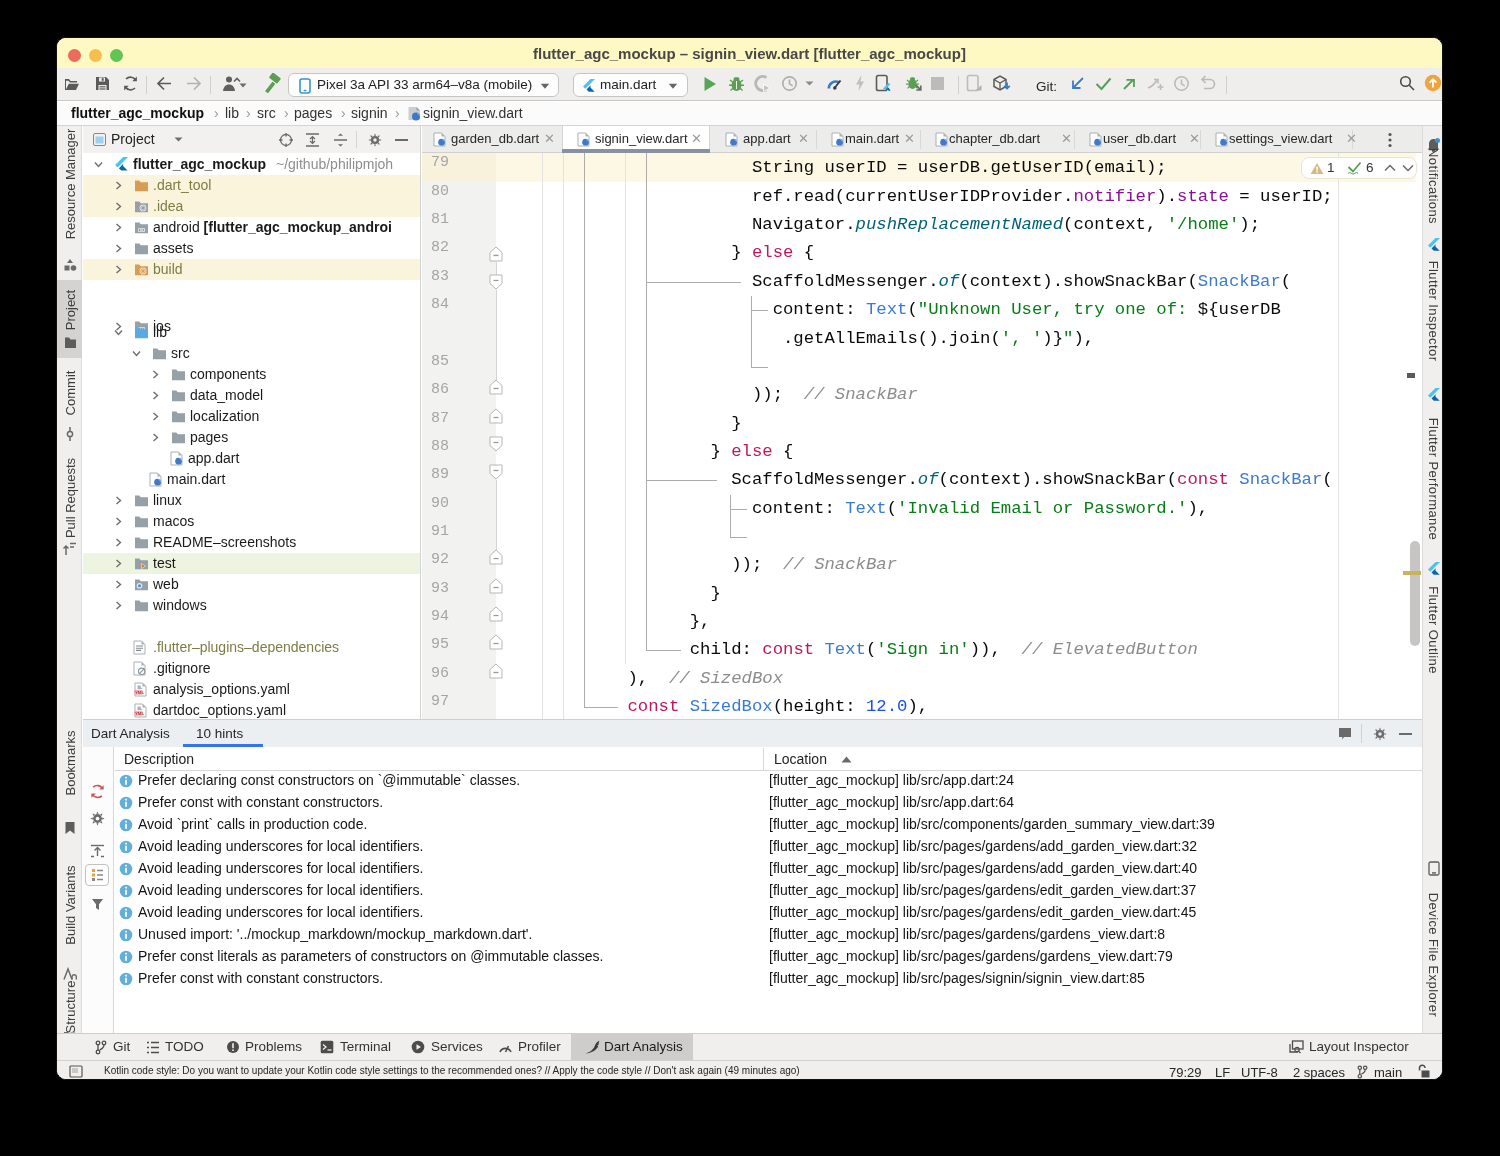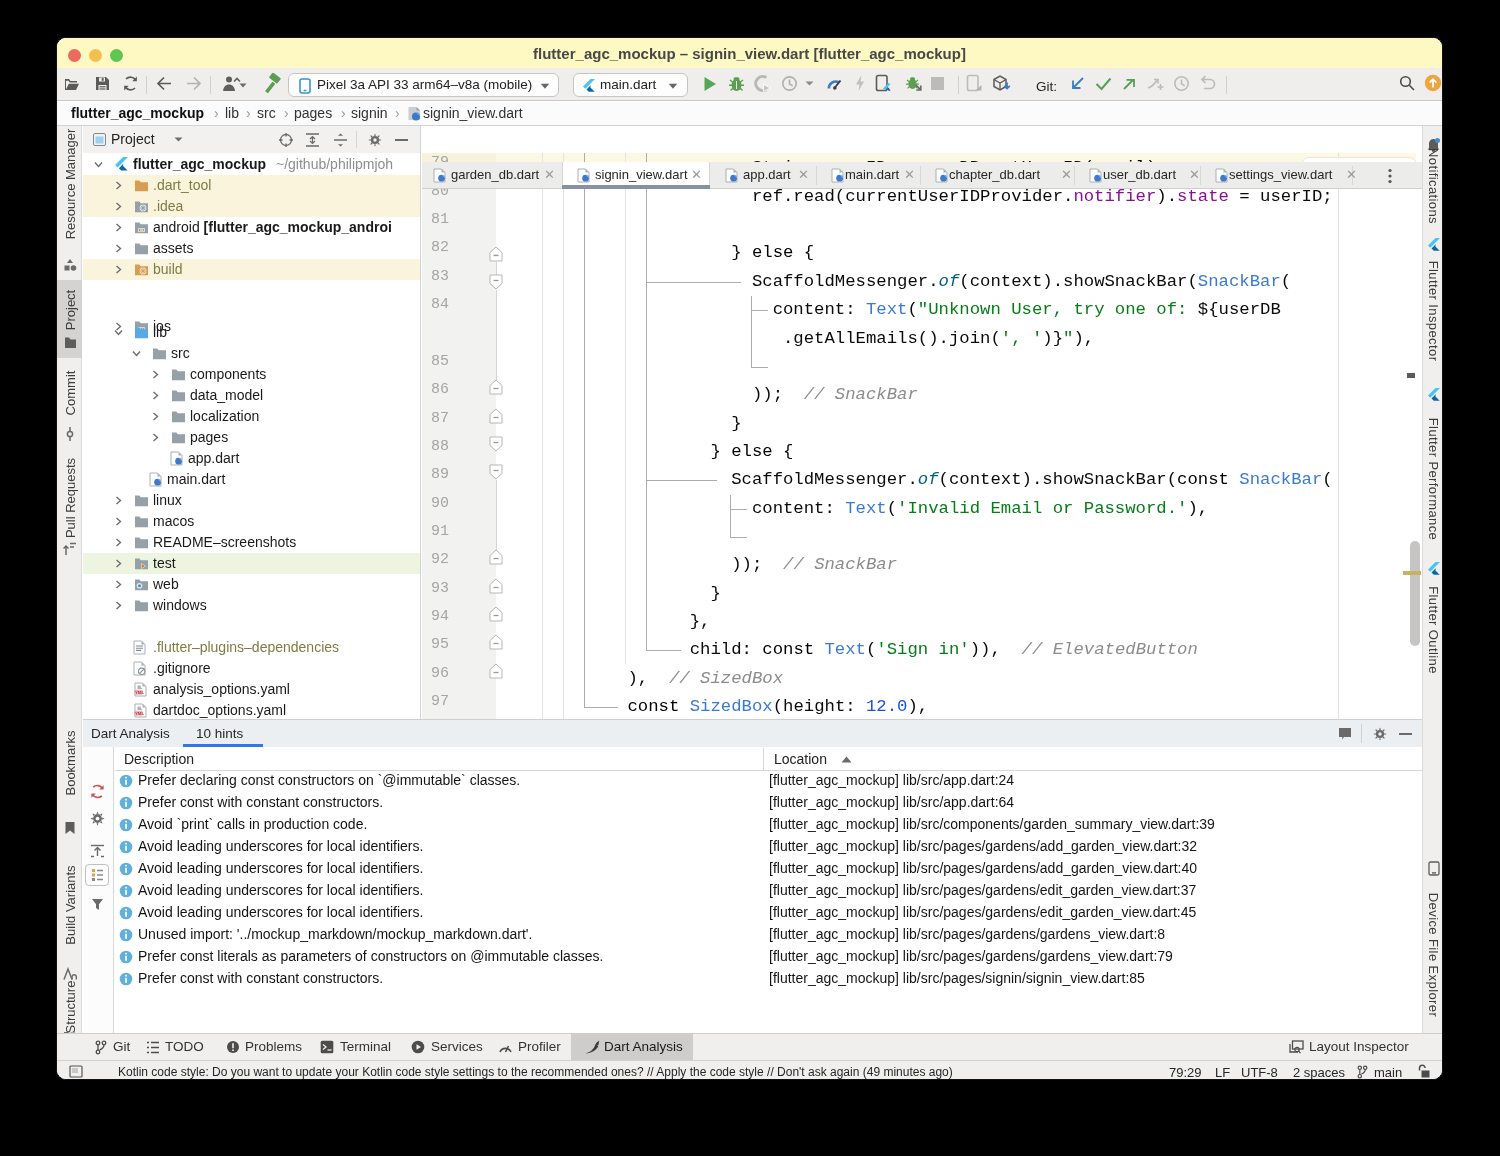--- a/index.html
+++ b/index.html
@@ -25,27 +25,27 @@
 .vlabR { position:absolute; transform:translate(-50%,-50%) rotate(90deg); font-size:13px; letter-spacing:0.4px; color:#3c3c3c; white-space:nowrap; }
 
 #proj { position:absolute; left:26px; top:88px; width:338px; height:907px; background:#fff; border-right:1px solid #d4d4d4; overflow:hidden; }
 #projhead { position:absolute; left:0; top:0; width:100%; height:27px; background:#f2f1f0; font-size:14px; color:#222; }
 .trow { position:absolute; left:0; width:100%; height:21px; font-size:14px; color:#1a1a1a; white-space:nowrap; overflow:hidden; }
 .trow span.lbl { position:absolute; top:2px; }
 .olive { color:#7e7c45; }
 .chev { position:absolute; top:6px; width:9px; height:9px; }
 
 #editor { position:absolute; left:365px; top:88px; width:1000px; height:593px; background:#fff; overflow:hidden; }
-#tabbar { position:absolute; left:0; top:0; width:1000px; height:27px; background:#ececeb; border-bottom:1px solid #d1d0cf;margin-top:36px; }
+#tabbar { position:absolute; left:0; top:0; width:1000px; height:27px; background:#ececeb; border-bottom:1px solid #d1d0cf; }
 .tab { position:absolute; top:0; height:26px; font-size:13px; color:#262626; }
 .tabx { color:#9a9a9a; font-size:13px; }
 #gutter { position:absolute; left:0; top:27px; width:73.5px; height:566px; background:#f2f2f1; }
 .lnum { position:absolute; left:0; width:27px; text-align:right; font-family:"Liberation Mono", monospace; font-size:15px; color:#a5a5a5; }
 .cl { position:absolute; left:81px; height:28.35px; line-height:28.35px; font-family:"Liberation Mono", monospace; font-size:17.3px; color:#0a0a0a; white-space:pre; }
-.kw { color:#000000; }
+.kw { color:#be185d; }
 .cls { color:#3b7ad2; }
 .num { color:#1750eb; }
 .str { color:#067d17; }
 .cmt { color:#8c8c8c; font-style:italic; }
 .mth { color:#00627a; font-style:italic; }
 .fld { color:#871094; }
 .guide { position:absolute; width:1px; background:#e4e3e2; }
 .guided { position:absolute; width:1px; background:#adacab; }
 .stub { position:absolute; height:1px; background:#adacab; }
 
@@ -588,20 +588,21 @@
     <div class="lnum" style="top:396.95px">91</div>
     <div class="lnum" style="top:425.3px">92</div>
     <div class="lnum" style="top:453.65px">93</div>
     <div class="lnum" style="top:482px">94</div>
     <div class="lnum" style="top:510.35px">95</div>
     <div class="lnum" style="top:538.7px">96</div>
     <div class="lnum" style="top:567.05px">97</div>
 
     <div class="cl" style="top:28.4px">                        String userID = userDB.getUserID(email);</div>
     <div class="cl" style="top:56.75px">                        ref.read(currentUserIDProvider.<span class="fld">notifier</span>).<span class="fld">state</span> = userID;</div>
+    <div class="cl" style="top:85.1px">                        Navigator.<span class="mth">pushReplacementNamed</span>(context, <span class="str">'/home'</span>);</div>
     <div class="cl" style="top:113.45px">                      } <span class="kw">else</span> {</div>
     <div class="cl" style="top:141.8px">                        ScaffoldMessenger.<span class="mth">of</span>(context).showSnackBar(<span class="cls">SnackBar</span>(</div>
     <div class="cl" style="top:170.15px">                          content: <span class="cls">Text</span>(<span class="str">"Unknown User, try one of: </span>${userDB</div>
     <div class="cl" style="top:198.5px">                           .getAllEmails().join(<span class="str">', '</span>)}<span class="str">"</span>),</div>
     <div class="cl" style="top:255.2px">                        ));  <span class="cmt">// SnackBar</span></div>
     <div class="cl" style="top:283.55px">                      }</div>
     <div class="cl" style="top:311.9px">                    } <span class="kw">else</span> {</div>
     <div class="cl" style="top:340.25px">                      ScaffoldMessenger.<span class="mth">of</span>(context).showSnackBar(<span class="kw">const</span> <span class="cls">SnackBar</span>(</div>
     <div class="cl" style="top:368.6px">                        content: <span class="cls">Text</span>(<span class="str">'Invalid Email or Password.'</span>),</div>
     <div class="cl" style="top:425.3px">                      ));  <span class="cmt">// SnackBar</span></div>
@@ -953,21 +954,21 @@
         <circle cx="8" cy="9.5" r="2.2" fill="none" stroke="#4c4c4c" stroke-width="1.2"></circle>
         <path d="M9.6 11.1 11.5 13" stroke="#4c4c4c" stroke-width="1.2"></path>
       </svg>
     <span class="brow-item" style="left:1252px">Layout Inspector</span>
   </div>
   <div id="statusrow">
     <svg class="icon" style="left:12px;top:4px" width="14" height="13" viewBox="0 0 14 13">
         <rect x="1" y="1" width="12" height="11" rx="1" fill="none" stroke="#555" stroke-width="1.2"></rect>
         <rect x="3" y="3" width="6" height="5" fill="#c9c8c7"></rect>
       </svg>
-    <span class="brow-item" style="left:61px;top:4px;font-size:12px">Kotlin code style: Do you want to update your Kotlin code style settings to the recommended ones? // Apply the code style // Don't ask again (49 minutes ago)</span>
+    <span class="brow-item" style="left:47px;top:4px;font-size:10px">Kotlin code style: Do you want to update your Kotlin code style settings to the recommended ones? // Apply the code style // Don't ask again (49 minutes ago)</span>
     <span class="brow-item" style="left:1112px;top:4px">79:29</span>
     <span class="brow-item" style="left:1158px;top:4px">LF</span>
     <span class="brow-item" style="left:1184px;top:4px">UTF-8</span>
     <span class="brow-item" style="left:1236px;top:4px">2 spaces</span>
     <svg class="icon" style="left:1300px;top:4px" width="11" height="14" viewBox="0 0 11 14">
         <circle cx="2.8" cy="2.8" r="1.7" fill="none" stroke="#4c4c4c" stroke-width="1.2"></circle>
         <circle cx="8.2" cy="2.8" r="1.7" fill="none" stroke="#4c4c4c" stroke-width="1.2"></circle>
         <circle cx="2.8" cy="11.2" r="1.7" fill="none" stroke="#4c4c4c" stroke-width="1.2"></circle>
         <path d="M2.8 4.5v5M8.2 4.5c0 2.8-1.8 3.8-3.8 4.5" fill="none" stroke="#4c4c4c" stroke-width="1.2"></path>
       </svg>

